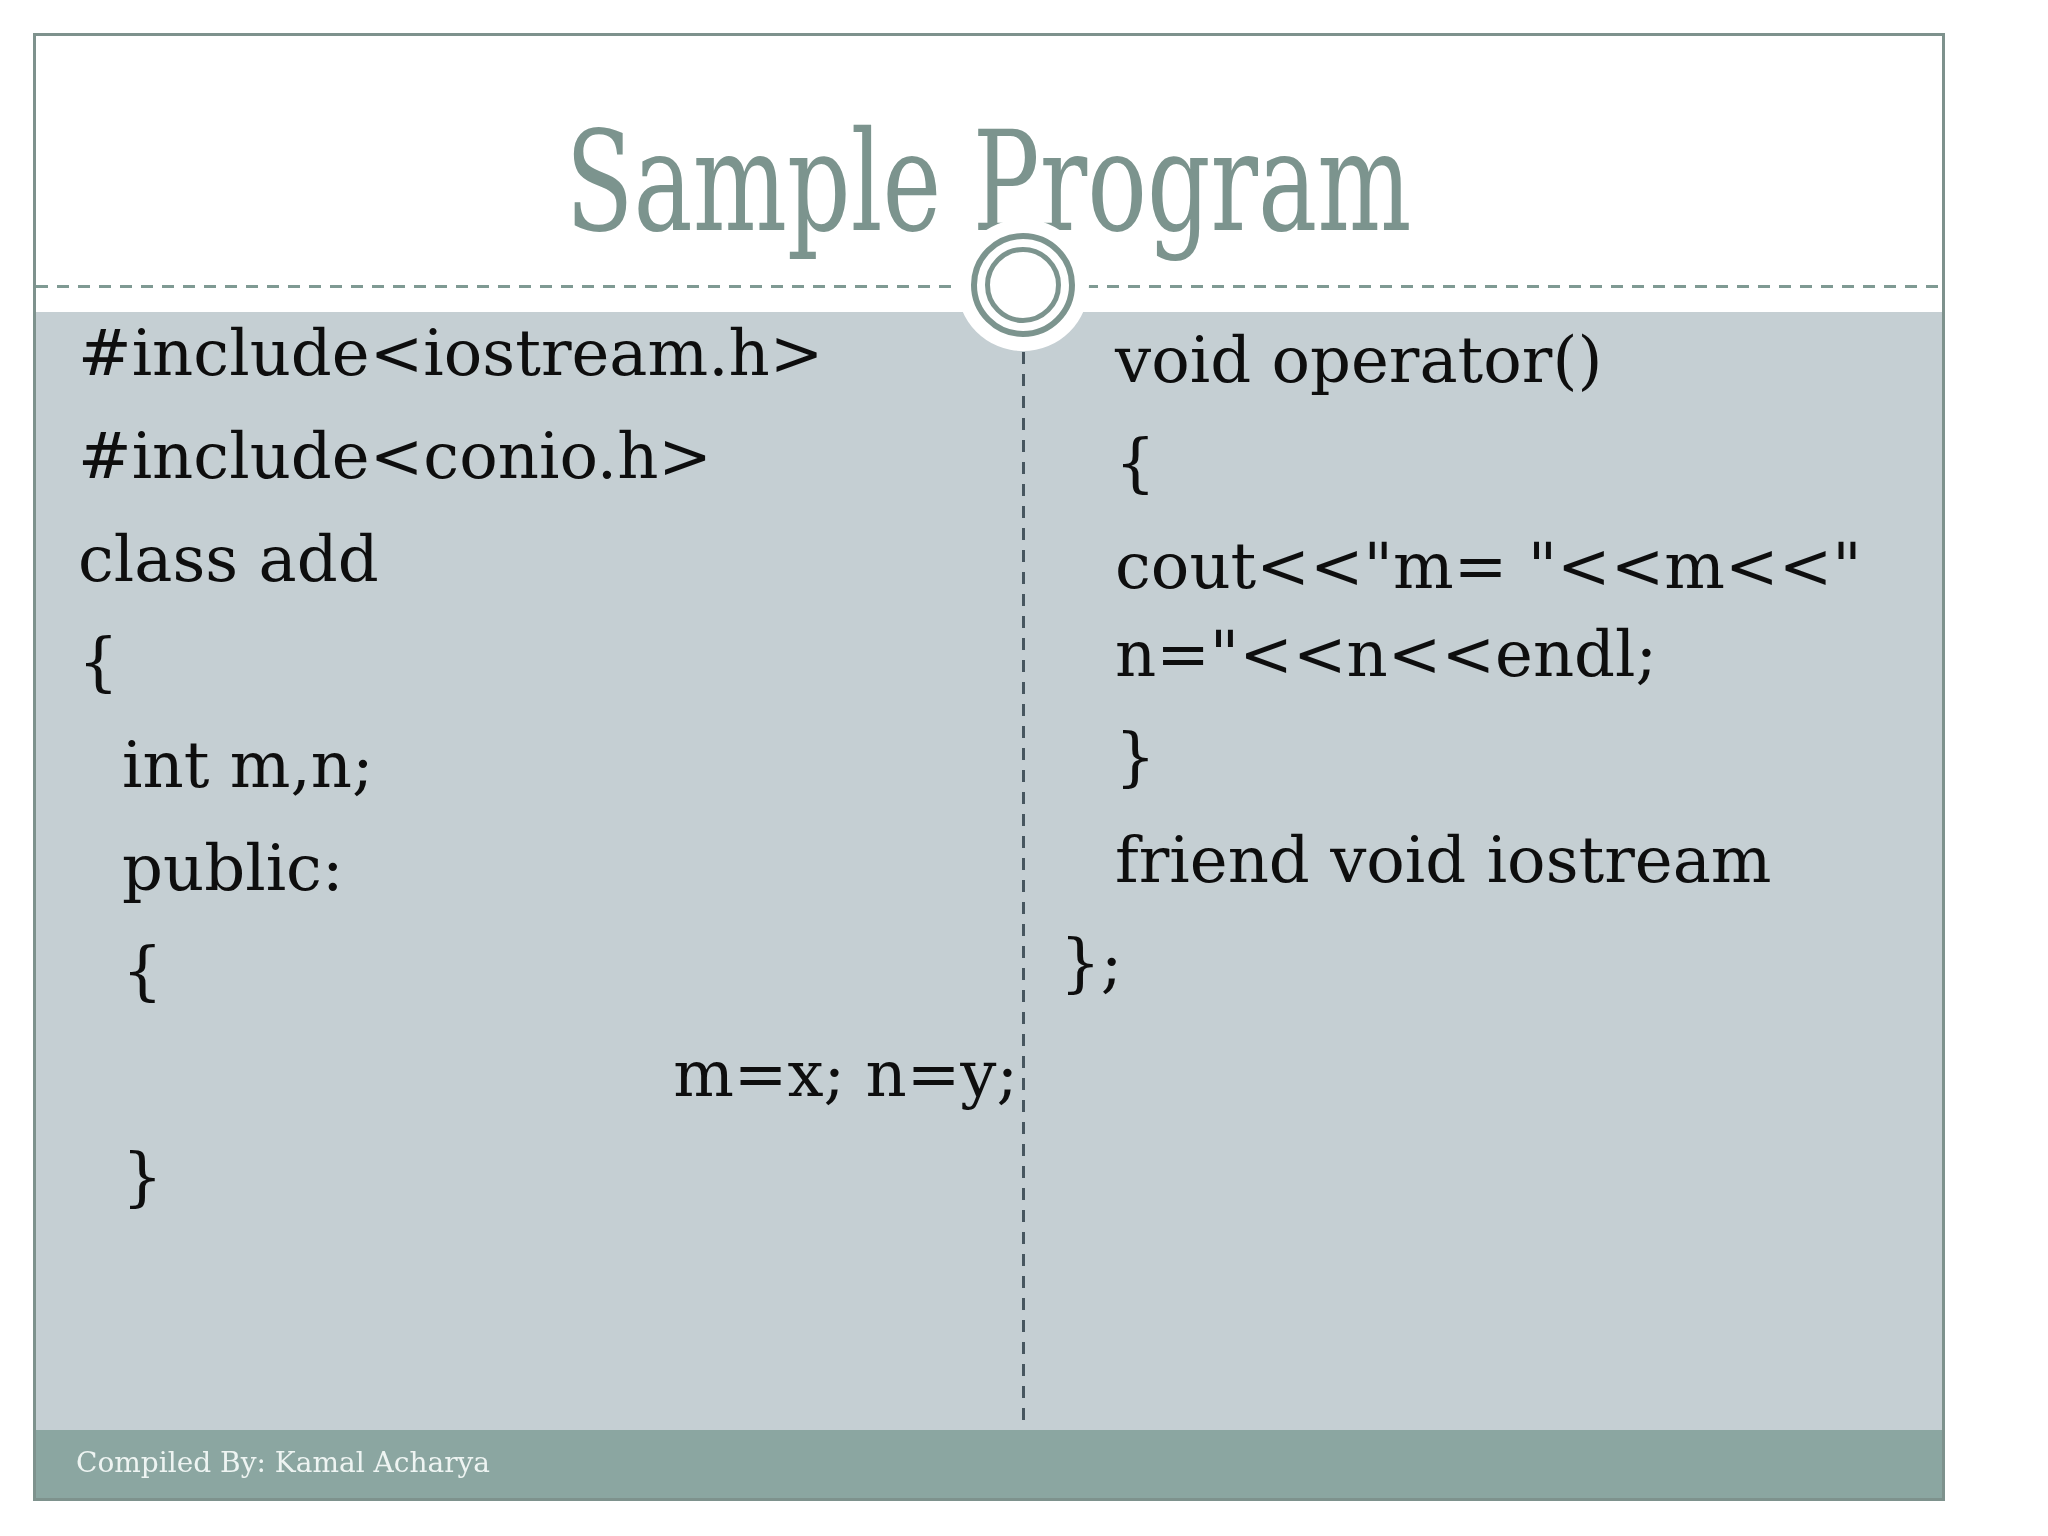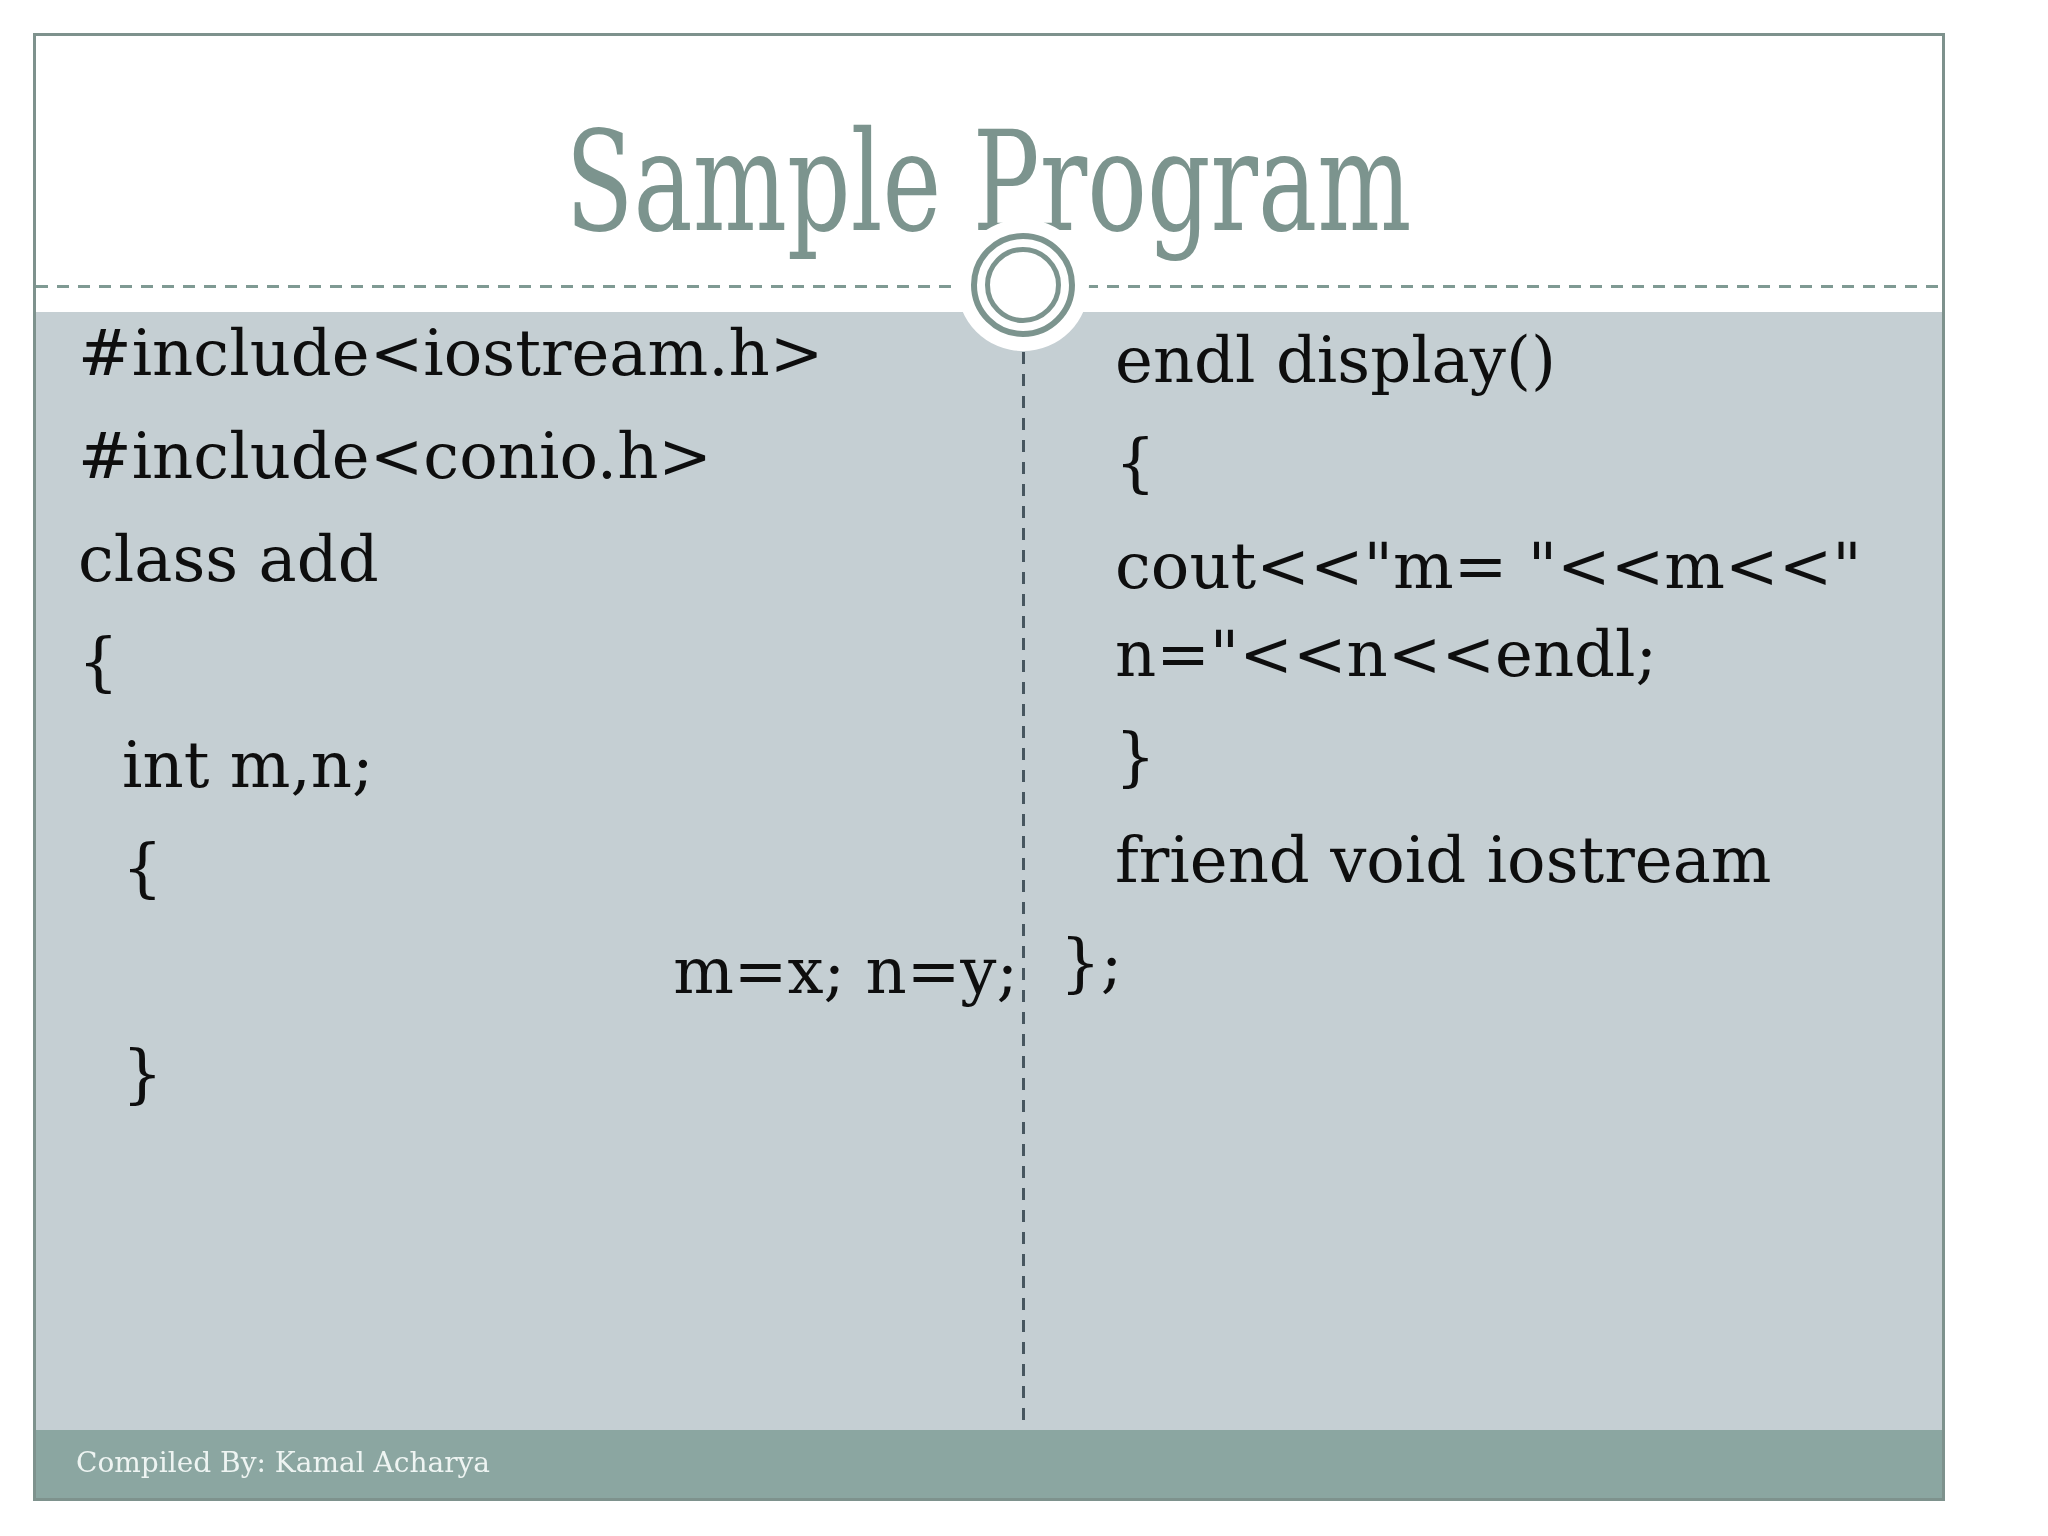--- a/index.html
+++ b/index.html
@@ -106,27 +106,28 @@
       <div class="ring-inner"></div>
     </div>
   </div>
 
   <div class="code-col code-col-left">
       <div class="code-line" style="padding-left: 0px;">#include&lt;iostream.h&gt;</div>
       <div class="code-line" style="padding-left: 0px;">#include&lt;conio.h&gt;</div>
       <div class="code-line" style="padding-left: 0px;">class add</div>
       <div class="code-line" style="padding-left: 0px;">{</div>
       <div class="code-line" style="padding-left: 44px;">int m,n;</div>
+      <div class="code-line" style="padding-left: 44px;">public:</div>
       <div class="code-line" style="padding-left: 44px;">{</div>
       <div class="code-line" style="padding-left: 142px; text-align: right;">m=x; n=y;</div>
       <div class="code-line" style="padding-left: 44px;">}</div>
     </div>
 
   <div class="code-col code-col-right">
-      <div class="code-line" style="padding-left: 55px;">endl display()</div>
+      <div class="code-line" style="padding-left: 55px;">void operator()</div>
       <div class="code-line" style="padding-left: 55px;">{</div>
       <div class="code-line" style="padding-left: 55px;">cout&lt;&lt;"m= "&lt;&lt;m&lt;&lt;"</div>
       <div class="code-line cont" style="padding-left: 55px;">n="&lt;&lt;n&lt;&lt;endl;</div>
       <div class="code-line" style="padding-left: 55px;">}</div>
       <div class="code-line" style="padding-left: 55px;">friend void iostream</div>
       <div class="code-line" style="padding-left: 0px;">};</div>
     </div>
 
   <div class="footer-bar">
     <div class="footer-text">Compiled By: Kamal Acharya</div>

